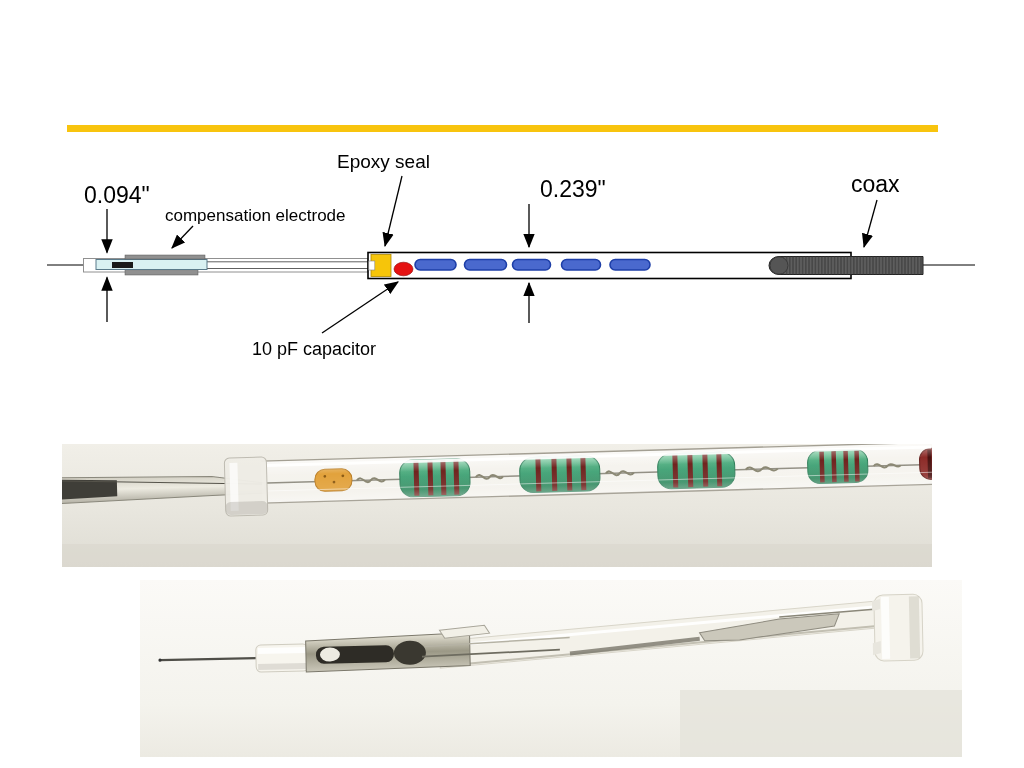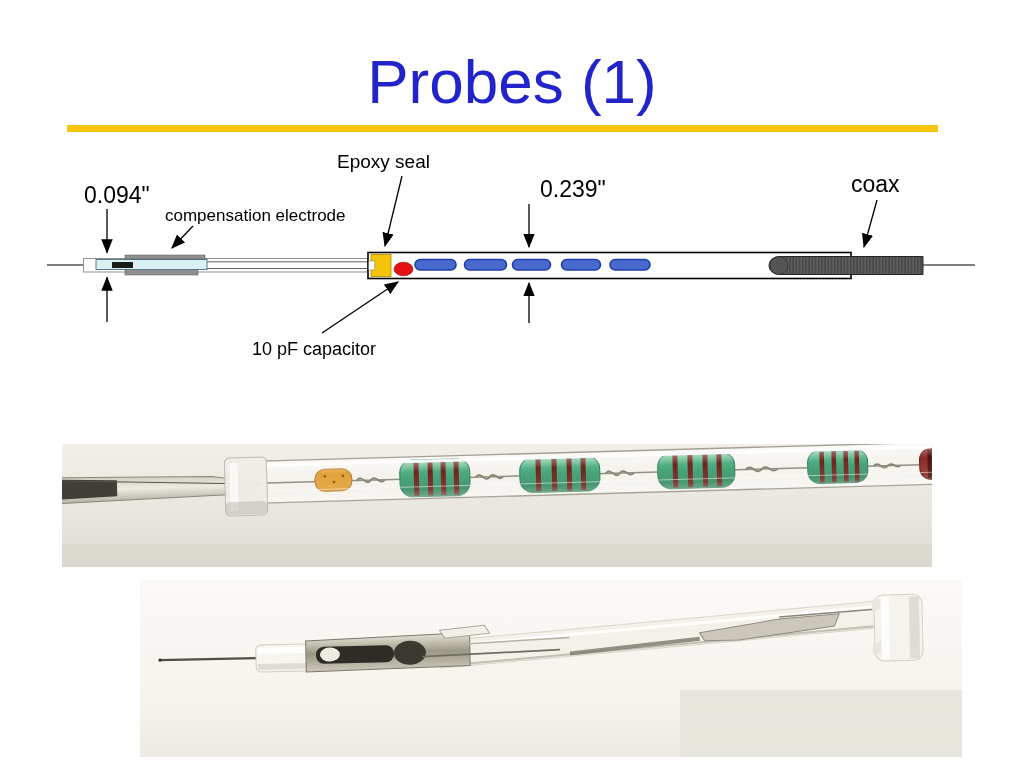--- a/index.html
+++ b/index.html
@@ -23,21 +23,20 @@
   .dim-text{font-size:23px;}
   .label-text{font-size:18px;}
   .label-text-sm{font-size:17px;}
   .label-text-md{font-size:19px;}
 </style>
 </head>
 <body>
 
 <div class="slide">
 
-  <h1 class="title">Probes (1)</h1>
   <div class="accent-bar"></div>
 
   <svg class="diagram-svg" viewBox="0 140 1024 240" xmlns="http://www.w3.org/2000/svg">
     <defs>
       <marker id="arr" viewBox="0 0 10 8" refX="9.2" refY="4" markerWidth="11" markerHeight="9" orient="auto">
         <path d="M0 0 L10 4 L0 8 Z" fill="#000"></path>
       </marker>
       <pattern id="coaxHatch" x="769" y="256" width="3.2" height="18" patternUnits="userSpaceOnUse">
         <line x1="1.6" y1="0" x2="1.6" y2="18" stroke="#3b3b3b" stroke-width="1"></line>
       </pattern>

